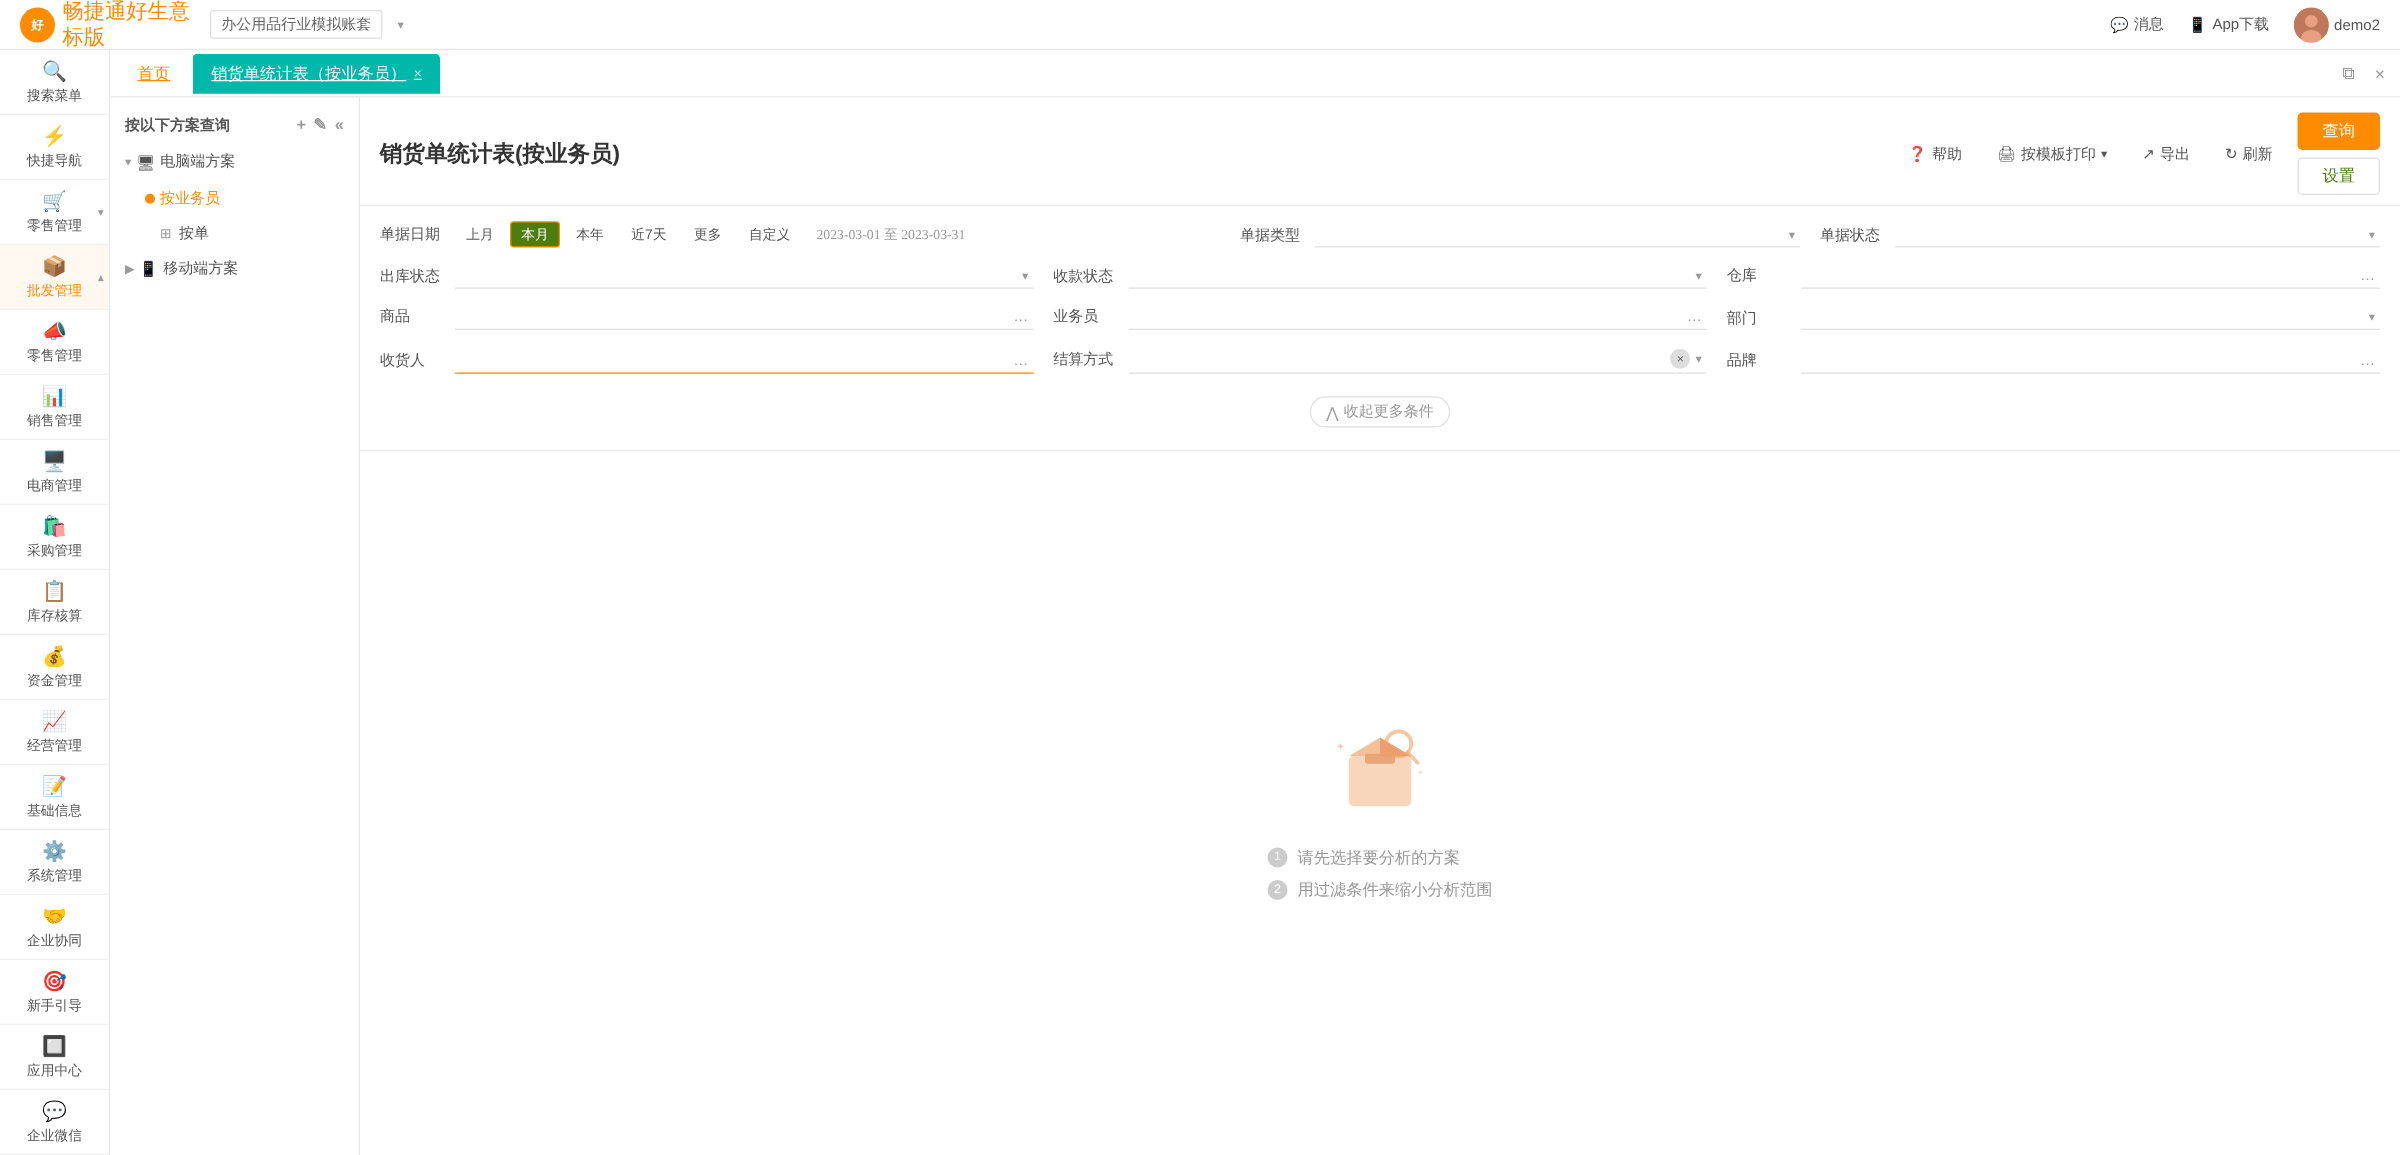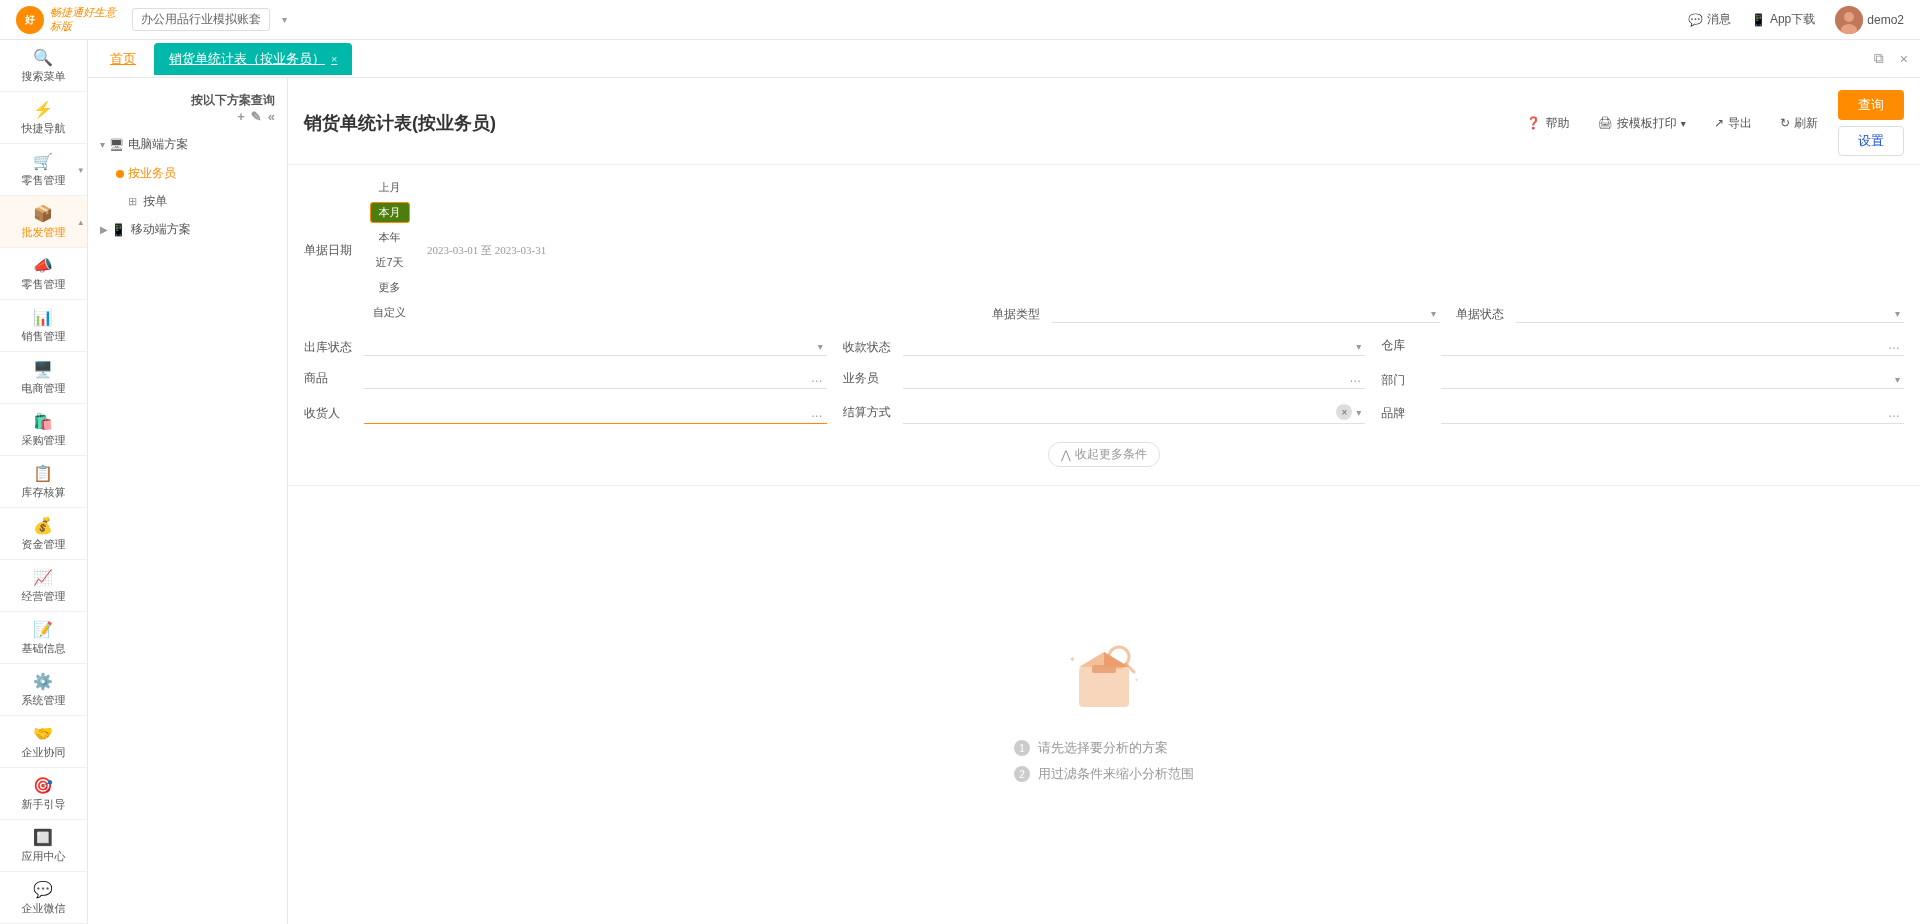--- a/index.html
+++ b/index.html
@@ -32,24 +32,23 @@
       background: #ff8c00;
       border-radius: 50%;
       display: flex;
       align-items: center;
       justify-content: center;
       color: #fff;
       font-size: 10px;
       font-weight: bold;
     }
     .logo-text {
-      font-size: 11px;
+      font-size: 17px;
       color: #ff8c00;
       line-height: 1.2;
-      font-style: italic;
     }
     .app-label {
       font-size: 12px;
       color: #666;
       padding: 2px 8px;
       border: 1px solid #ddd;
       border-radius: 3px;
       margin-left: 8px;
     }
     .dropdown-arrow {
@@ -195,27 +194,26 @@
     
     .left-panel {
       width: 200px;
       background: #fff;
       border-right: 1px solid #e8e8e8;
       padding: 8px 0;
       overflow-y: auto;
     }
     .left-panel-header {
       display: flex;
-      align-items: flex-end;
+      align-items: flex-start;
       justify-content: space-between;
       padding: 6px 12px;
       font-size: 12px;
       color: #555;
       font-weight: bold;
-      flex-direction: column;
     }
     .left-panel-actions {
       display: flex;
       align-items: center;
       gap: 6px;
     }
     .lp-action-btn {
       color: #999;
       cursor: pointer;
       font-size: 13px;
@@ -303,21 +301,21 @@
       color: #fff;
       border: none;
       padding: 6px 20px;
       border-radius: 4px;
       cursor: pointer;
       font-size: 13px;
       font-family: Liberation Serif, serif;
     }
     .settings-btn {
       background: #fff;
-      color: #1d4ed8;
+      color: #4d7c0f;
       border: 1px solid #ddd;
       padding: 5px 16px;
       border-radius: 4px;
       cursor: pointer;
       font-size: 13px;
     }
 
     
     .filter-area {
       padding: 12px 16px;
@@ -378,21 +376,20 @@
       font-size: 10px;
       cursor: pointer;
     }
 
     
     .date-quick-btns {
       display: flex;
       align-items: center;
       gap: 4px;
       flex-shrink: 0;
-      flex-direction: column;
     }
     .dqb {
       padding: 2px 8px;
       font-size: 11px;
       color: #555;
       border-radius: 3px;
       cursor: pointer;
       border: 1px solid transparent;
     }
     .dqb.active {

